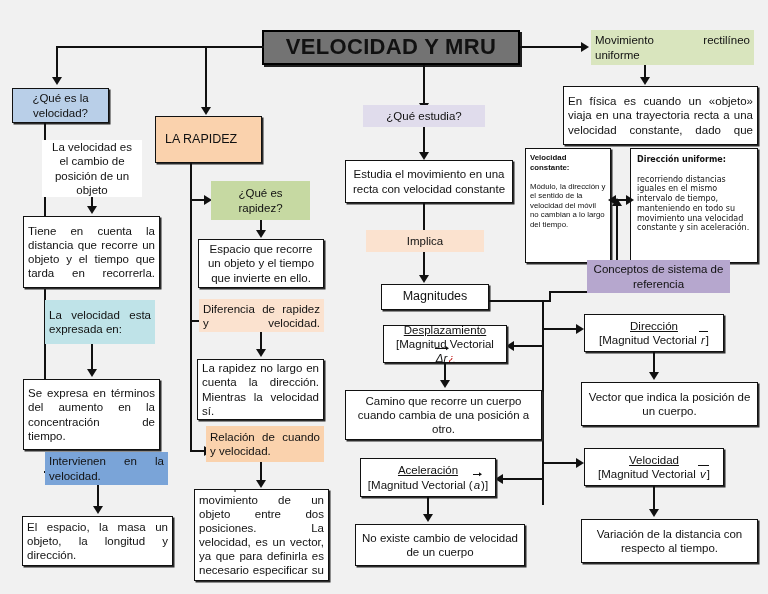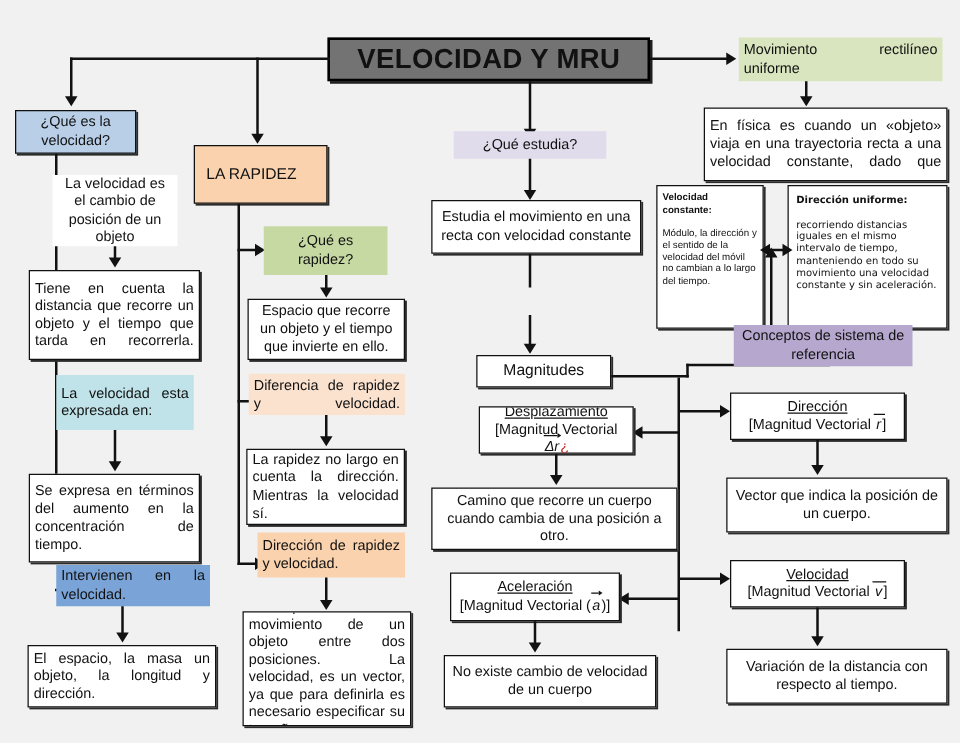--- a/index.html
+++ b/index.html
@@ -188,21 +188,21 @@
   <div class="ln lnv" style="left:260px; top:332px; width:2px; height:20px;"></div>
   <div class="arrow arr-down" style="left:256px; top:349px;"></div>
 
   <div class="node framed justify" style="left:197px; top:359px; width:127px; height:61px; font-size:11.5px;">
     <span class="txt">La rapidez no largo en cuenta la dirección. Mientras la velocidad sí.</span>
   </div>
 
   <div class="ln lnh" style="left:190px; top:450px; width:15px; height:2px;"></div>
   <div class="arrow arr-right" style="left:204px; top:446px;"></div>
   <div class="node chip jleft" style="left:206px; top:426px; width:118px; height:36px; background:#fad2ad; font-size:11.5px;">
-    <span class="txt">Dirección de rapidez y velocidad.</span>
+    <span class="txt">Relación de cuando y velocidad.</span>
   </div>
 
   <div class="ln lnv" style="left:260px; top:462px; width:2px; height:22px;"></div>
   <div class="arrow arr-down" style="left:256px; top:480px;"></div>
 
   <div class="node framed justify" style="left:194px; top:489px; width:135px; height:92px; font-size:11.5px;">
     <span class="txt">La rapidez indica el movimiento de un objeto entre dos posiciones. La velocidad, es un vector, ya que para definirla es necesario especificar su tamaño.</span>
   </div>
 
   <div class="node chip" style="left:363px; top:105px; width:122px; height:22px; background:#e0dcec; font-size:11.5px;">
@@ -210,20 +210,23 @@
   </div>
 
   <div class="ln lnv" style="left:423px; top:127px; width:2px; height:28px;"></div>
   <div class="arrow arr-down" style="left:419px; top:152px;"></div>
 
   <div class="node framed" style="left:345px; top:160px; width:168px; height:43px; font-size:11.5px;">
     <span class="txt">Estudia el movimiento en una recta con velocidad constante</span>
   </div>
 
   <div class="ln lnv" style="left:423px; top:203px; width:2px; height:27px;"></div>
+  <div class="node chip" style="left:366px; top:230px; width:118px; height:22px; background:#fbe2cf; font-size:11.5px;">
+    <span class="txt">Implica</span>
+  </div>
   <div class="ln lnv" style="left:423px; top:252px; width:2px; height:26px;"></div>
   <div class="arrow arr-down" style="left:419px; top:275px;"></div>
 
   <div class="node framed" style="left:381px; top:284px; width:108px; height:26px; font-size:12.5px;">
     <span class="txt">Magnitudes</span>
   </div>
 
   <div class="ln lnh" style="left:489px; top:300px; width:62px; height:2px;"></div>
   <div class="ln lnv" style="left:549px; top:291px; width:2px; height:11px;"></div>
   <div class="ln lnh" style="left:549px; top:291px; width:115px; height:2px;"></div>

